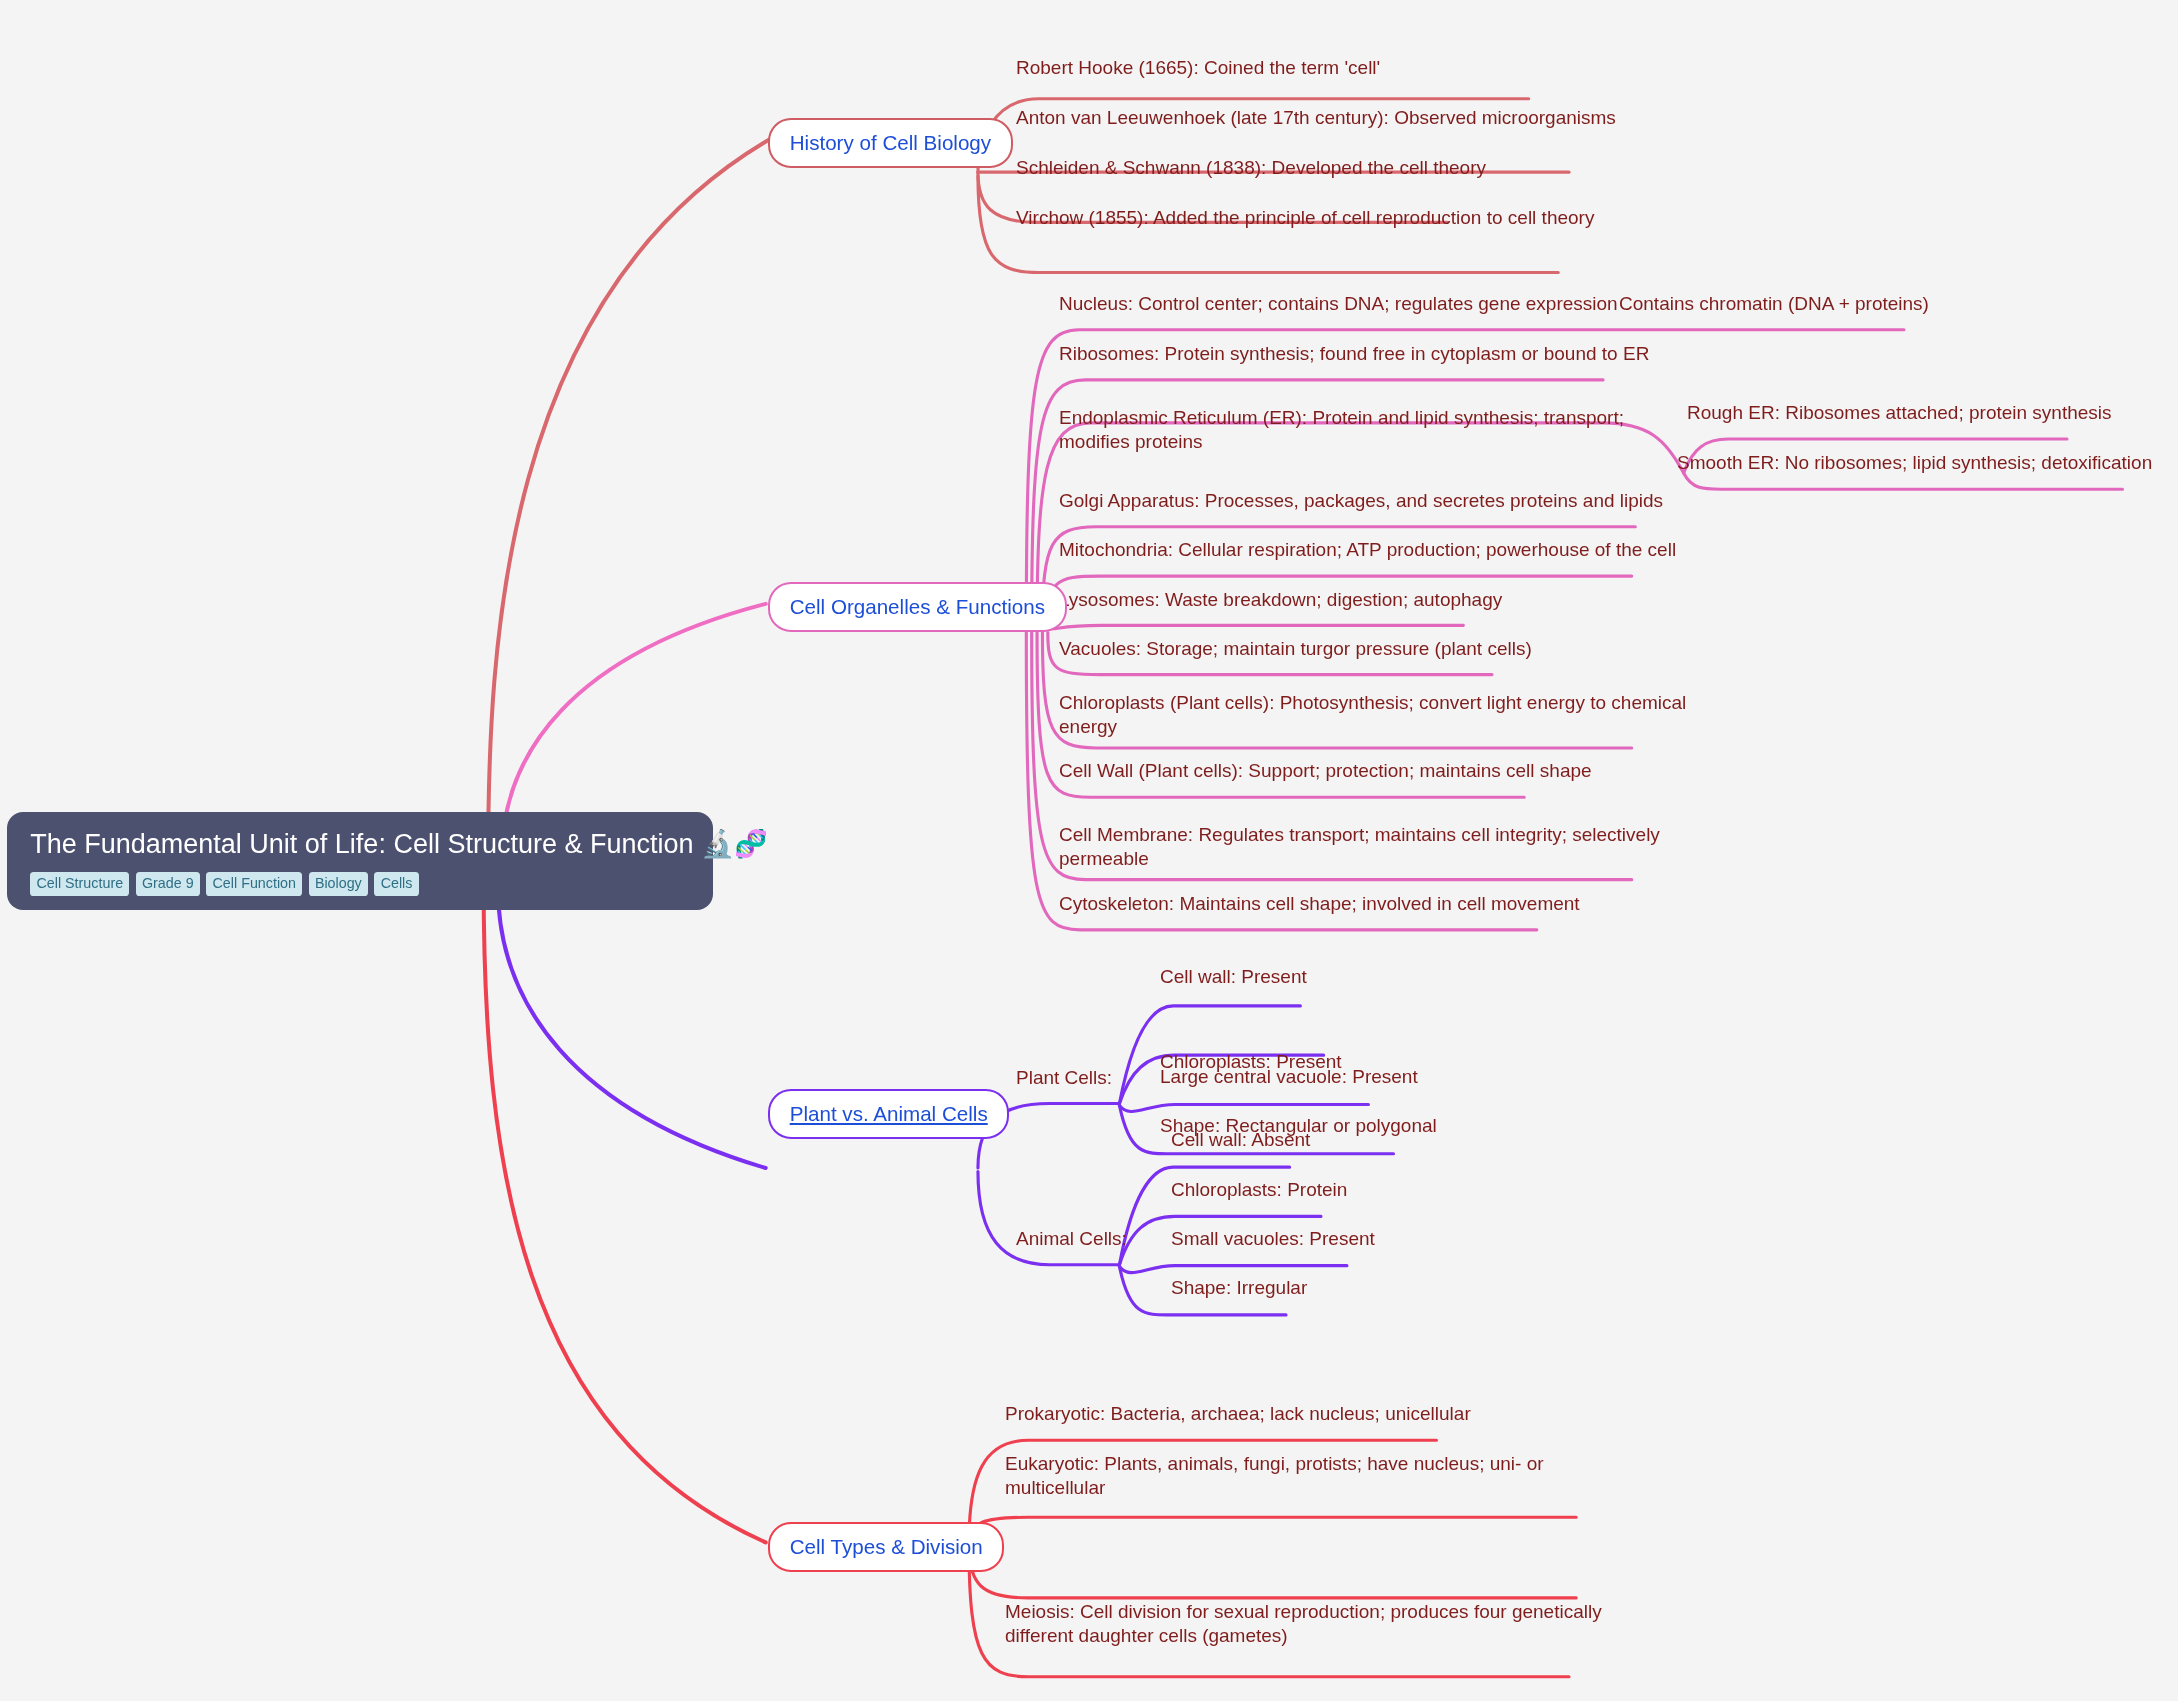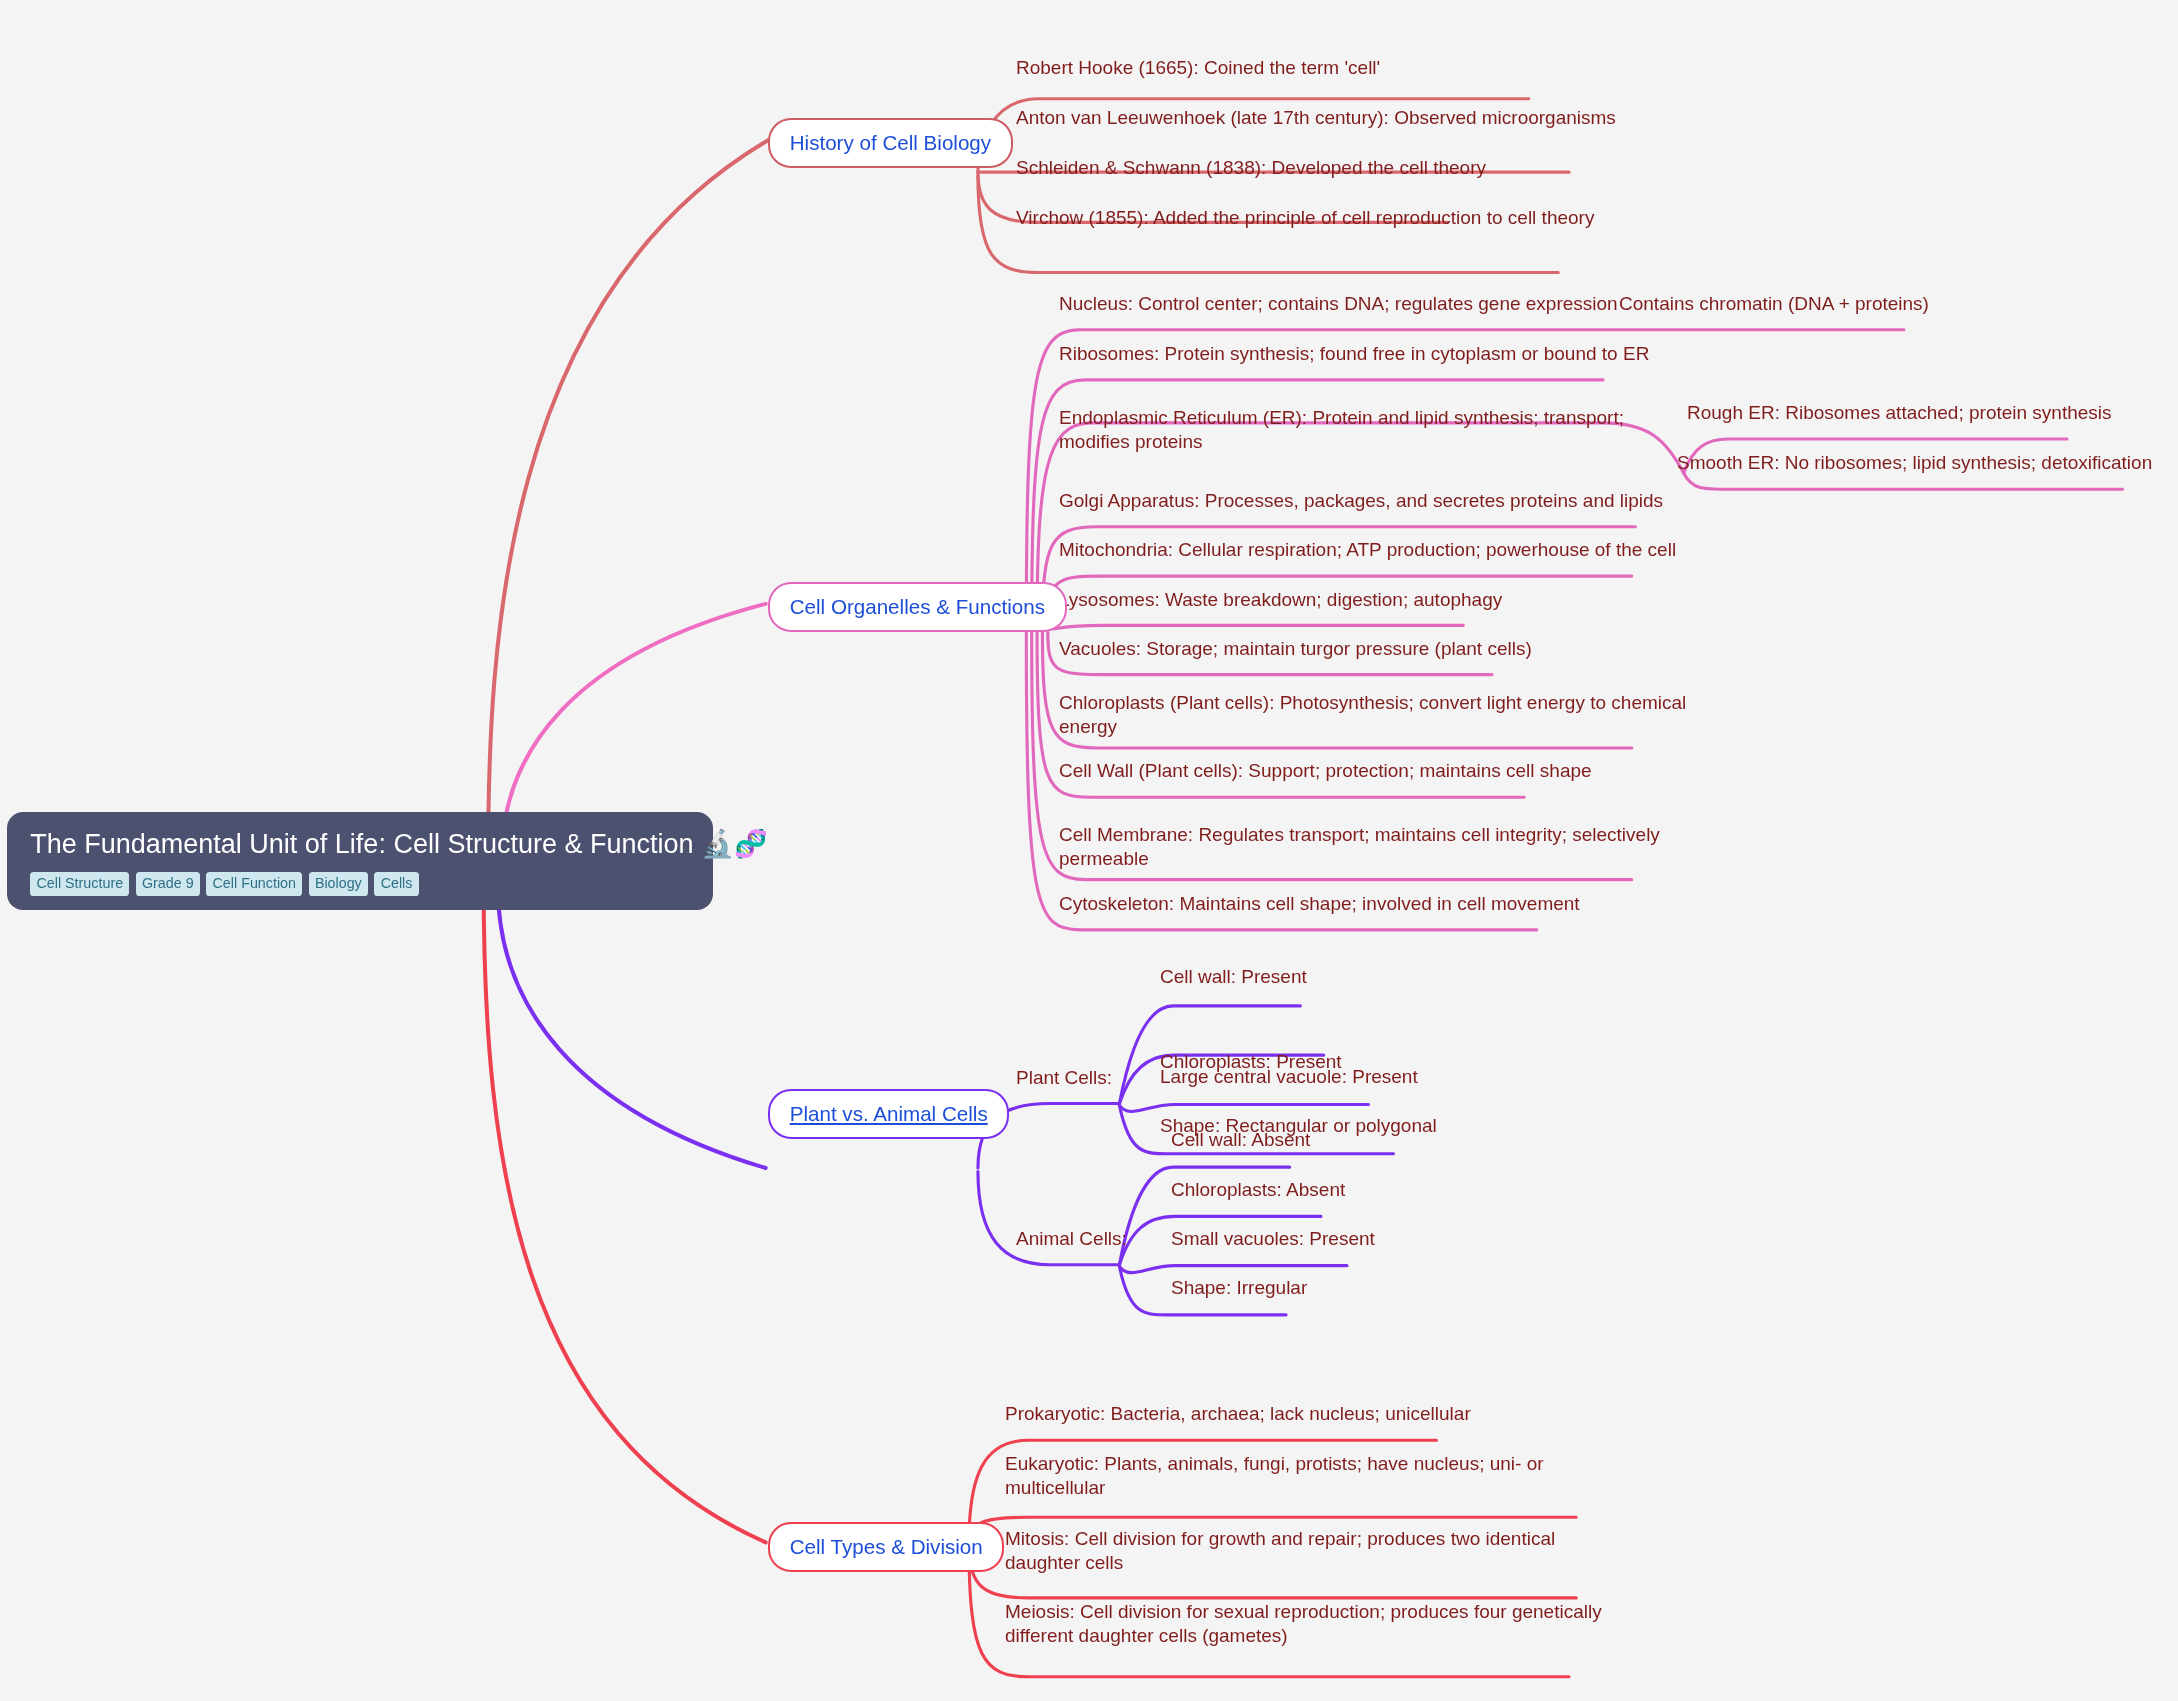--- a/index.html
+++ b/index.html
@@ -169,26 +169,24 @@
   <div class="leaf plain" style="left:1059px; top:892px;">Cytoskeleton: Maintains cell shape; involved in cell movement</div>
 
   <div class="leaf plain" style="left:1016px; top:1066px;">Plant Cells:</div>
   <div class="leaf plain" style="left:1160px; top:965px;">Cell wall: Present</div>
   <div class="leaf plain" style="left:1160px; top:1016px;margin-top:34px;">Chloroplasts: Present</div>
   <div class="leaf plain" style="left:1160px; top:1065px;">Large central vacuole: Present</div>
   <div class="leaf plain" style="left:1160px; top:1114px;">Shape: Rectangular or polygonal</div>
 
   <div class="leaf plain" style="left:1016px; top:1227px;">Animal Cells:</div>
   <div class="leaf plain" style="left:1171px; top:1128px;">Cell wall: Absent</div>
-  <div class="leaf plain" style="left:1171px; top:1178px;">Chloroplasts: Absent</div>
+  <div class="leaf plain" style="left:1171px; top:1178px;">Chloroplasts: Protein</div>
   <div class="leaf plain" style="left:1171px; top:1227px;">Small vacuoles: Present</div>
   <div class="leaf plain" style="left:1171px; top:1276px;">Shape: Irregular</div>
 
   <div class="leaf plain" style="left:1005px; top:1402px;">Prokaryotic: Bacteria, archaea; lack nucleus; unicellular</div>
   <div class="leaf" style="left:1005px; top:1452px;">Eukaryotic: Plants, animals, fungi, protists; have nucleus; uni- or
 multicellular</div>
-  <div class="leaf" style="left:1005px; top:1527px;">Mitosis: Cell division for growth and repair; produces two identical
-daughter cells</div>
   <div class="leaf" style="left:1005px; top:1600px;">Meiosis: Cell division for sexual reproduction; produces four genetically
 different daughter cells (gametes)</div>
 
 </div>
 
 
 </body></html>

